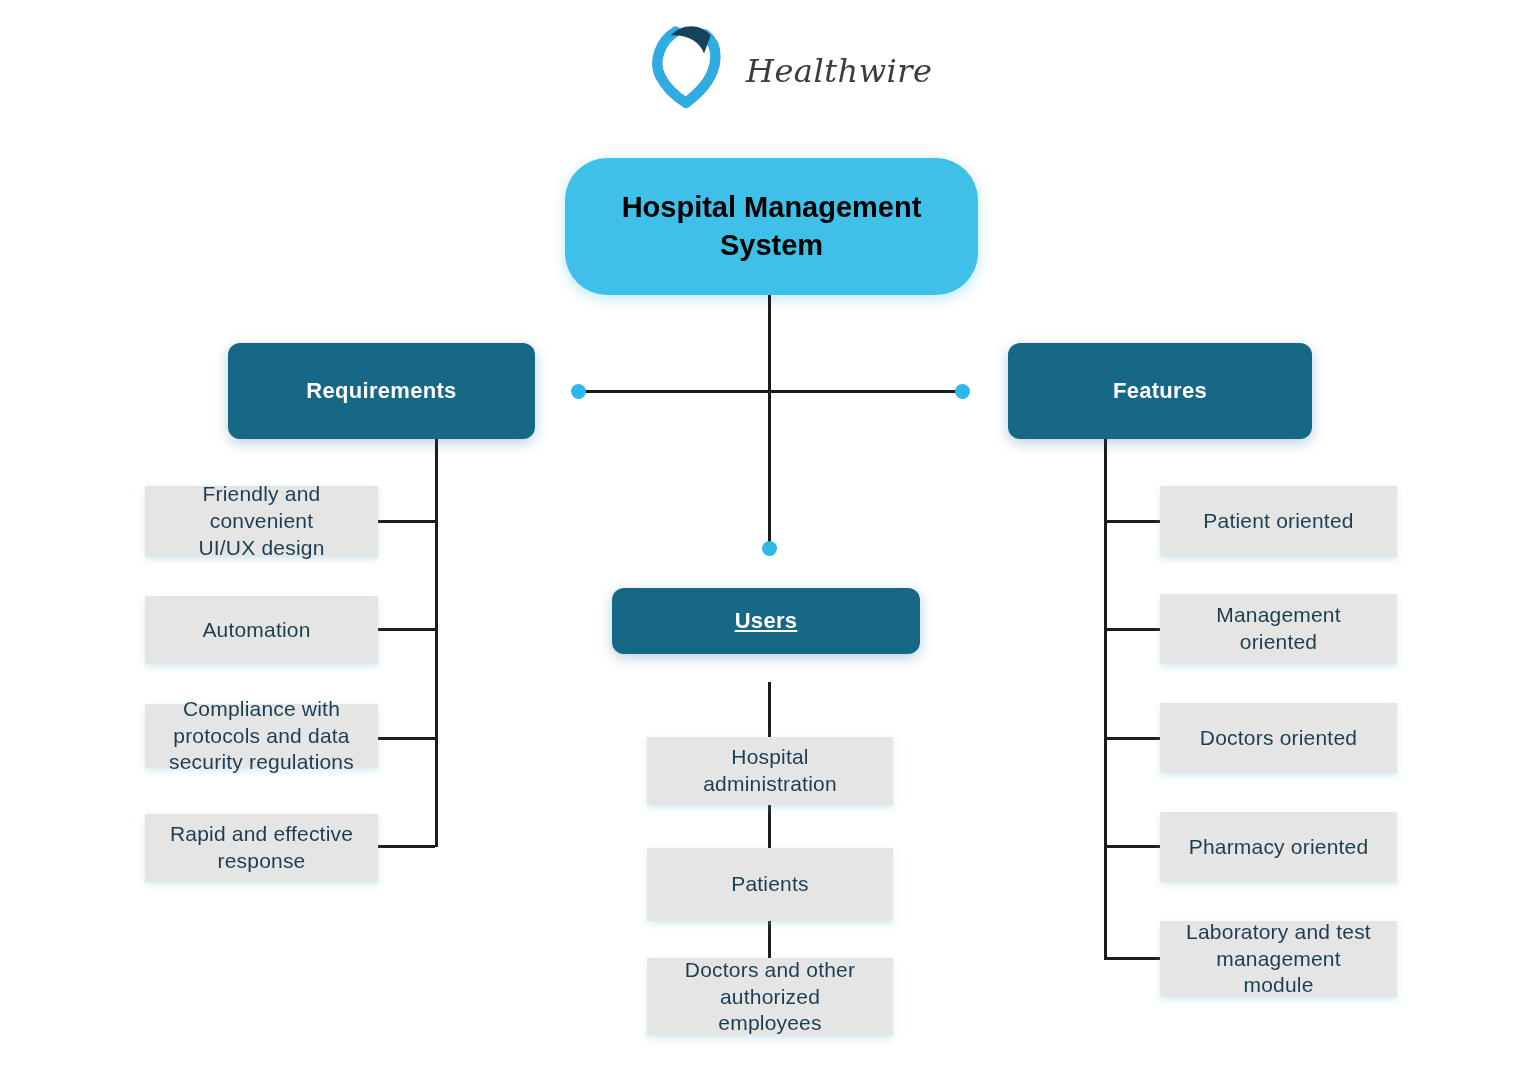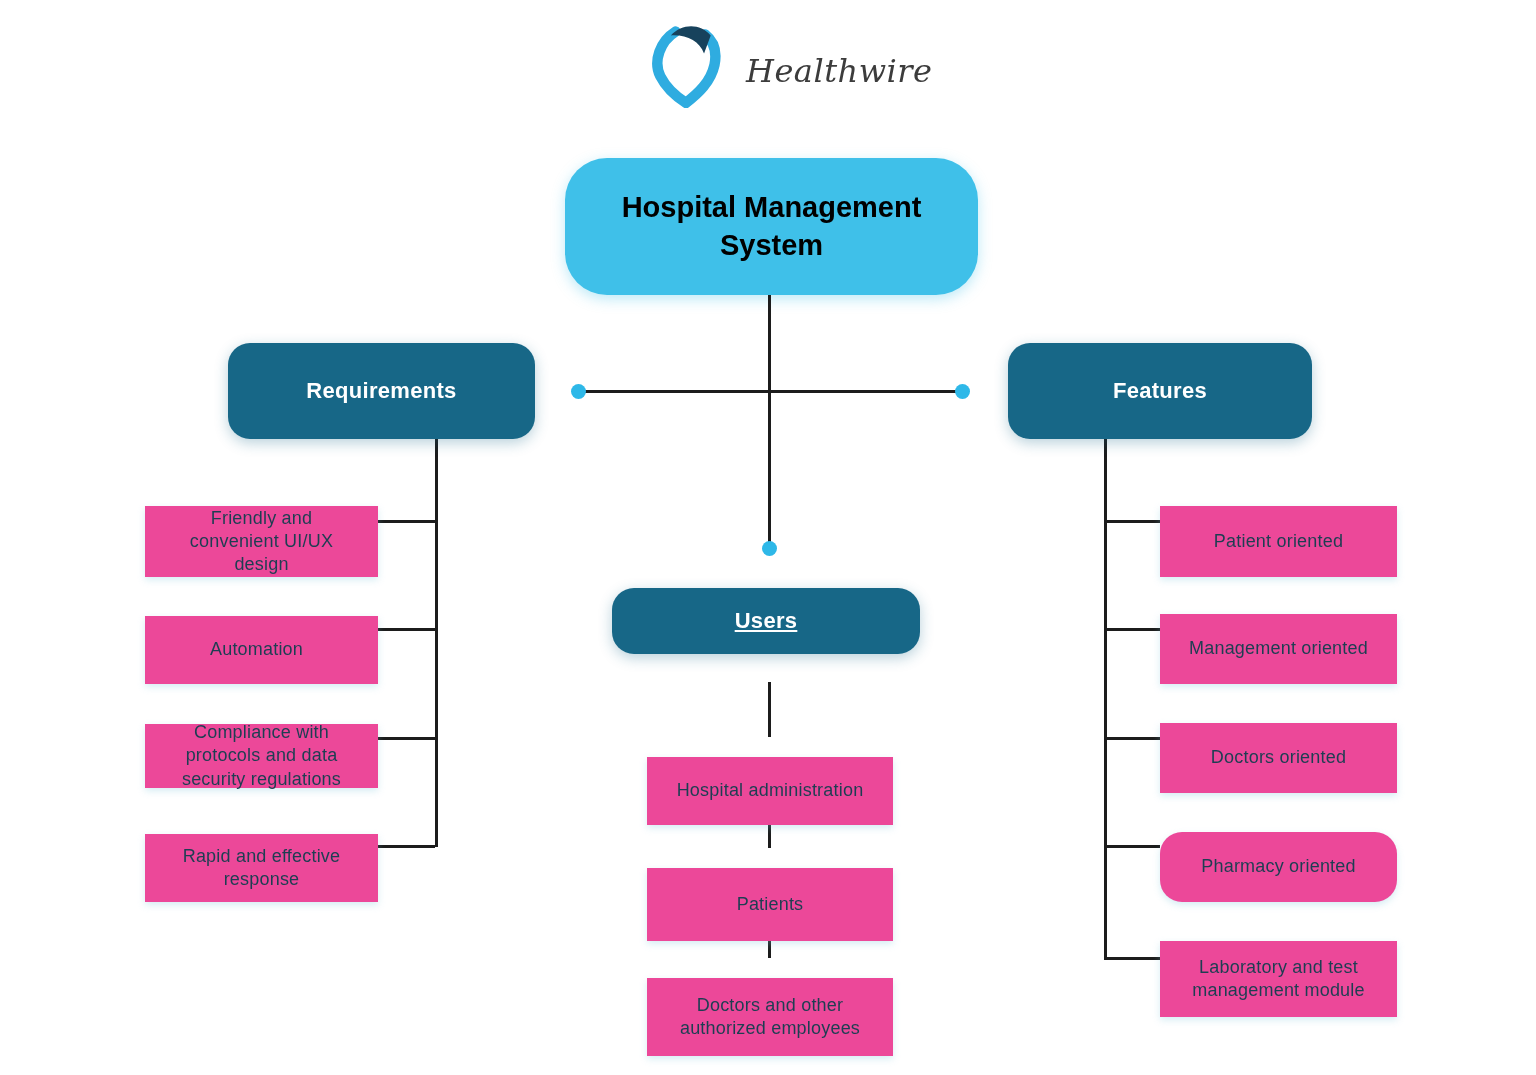--- a/index.html
+++ b/index.html
@@ -17,31 +17,31 @@
   
   .node{position:absolute;display:flex;align-items:center;justify-content:center;
         text-align:center;box-sizing:border-box;}
   .node-root{
     left:565px;top:158px;width:413px;height:137px;
     background:#3FC0E9;border-radius:42px;color:#000000;
     font-size:29px;font-weight:bold;line-height:1.3;padding:0 30px;
     box-shadow:0 4px 14px rgba(63,192,233,.35);
   }
   .node-head{
-    background:#176787;border-radius:22px;color:#ffffff;
+    background:#176787;border-radius:12px;color:#ffffff;
     font-size:22px;font-weight:bold;letter-spacing:.3px;
     box-shadow:0 4px 14px rgba(23,103,135,.30);
   }
   .head-requirements{left:228px;top:343px;width:307px;height:96px;}
   .head-users{left:612px;top:588px;width:308px;height:66px;text-decoration:underline;}
   .head-features{left:1008px;top:343px;width:304px;height:96px;}
   .leaf{
-    background:#ec4899;color:#1D3E52;
-    font-size:18px;font-weight:500;line-height:1.28;letter-spacing:.2px;
-    padding:0 22px;box-shadow:0 3px 7px rgba(120,195,218,.30);margin-top:20px;
+    background:#e5e5e5;color:#1D3E52;
+    font-size:21px;font-weight:500;line-height:1.28;letter-spacing:.2px;
+    padding:0 22px;box-shadow:0 3px 7px rgba(120,195,218,.30);
   }
   .leaf.narrow{padding:0 42px;}
   
   .line{position:absolute;background:#1c1c1c;}
   .line-v{width:3px;}
   .line-h{height:3px;}
   .dot{
     position:absolute;width:15px;height:15px;border-radius:50%;
     background:#2EB8E8;
   }
@@ -96,16 +96,16 @@
   <div class="node leaf" style="left:145px;top:704px;width:233px;height:64px;">Compliance with protocols and data security regulations</div>
   <div class="node leaf" style="left:145px;top:814px;width:233px;height:68px;">Rapid and effective response</div>
 
   <div class="node leaf" style="left:647px;top:737px;width:246px;height:68px;">Hospital administration</div>
   <div class="node leaf" style="left:647px;top:848px;width:246px;height:73px;">Patients</div>
   <div class="node leaf" style="left:647px;top:958px;width:246px;height:78px;">Doctors and other authorized employees</div>
 
   <div class="node leaf" style="left:1160px;top:486px;width:237px;height:71px;">Patient oriented</div>
   <div class="node leaf" style="left:1160px;top:594px;width:237px;height:70px;">Management oriented</div>
   <div class="node leaf" style="left:1160px;top:703px;width:237px;height:70px;">Doctors oriented</div>
-  <div class="node leaf" style="left:1160px;top:812px;width:237px;height:70px;border-radius:22px;">Pharmacy oriented</div>
+  <div class="node leaf" style="left:1160px;top:812px;width:237px;height:70px;">Pharmacy oriented</div>
   <div class="node leaf" style="left:1160px;top:921px;width:237px;height:76px;">Laboratory and test management module</div>
 
 </div>
 
 </body></html>

